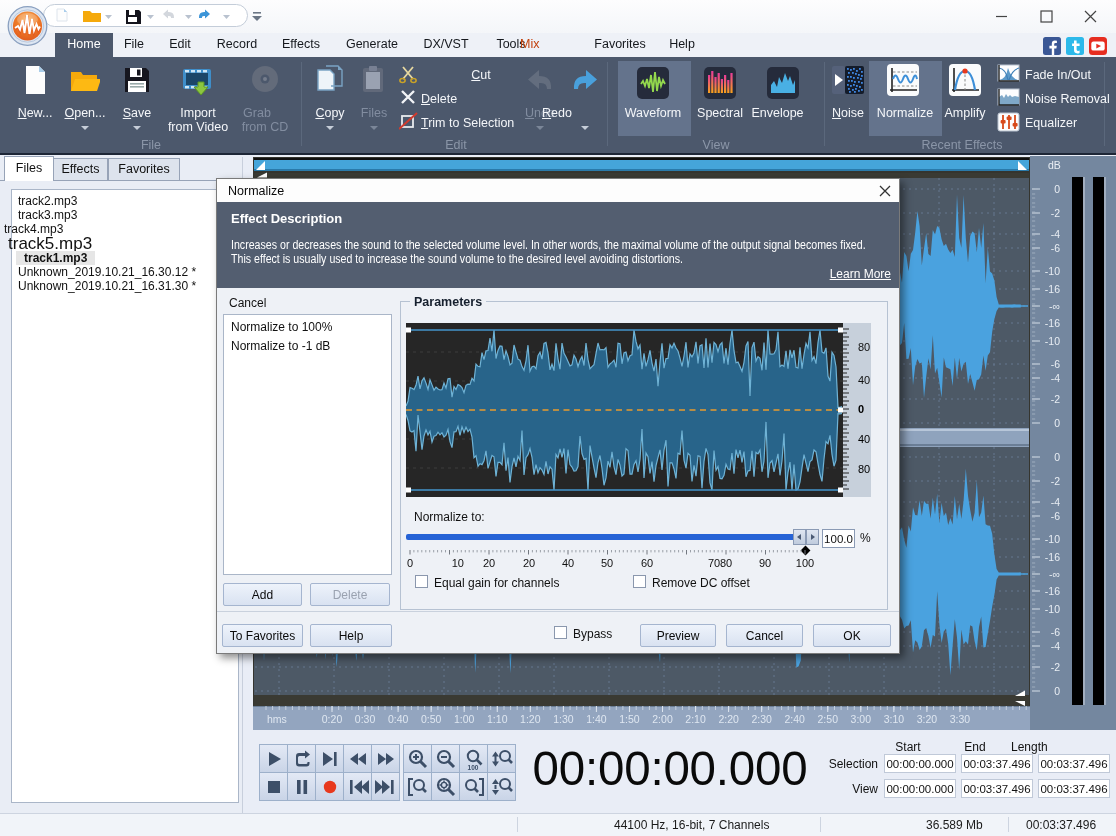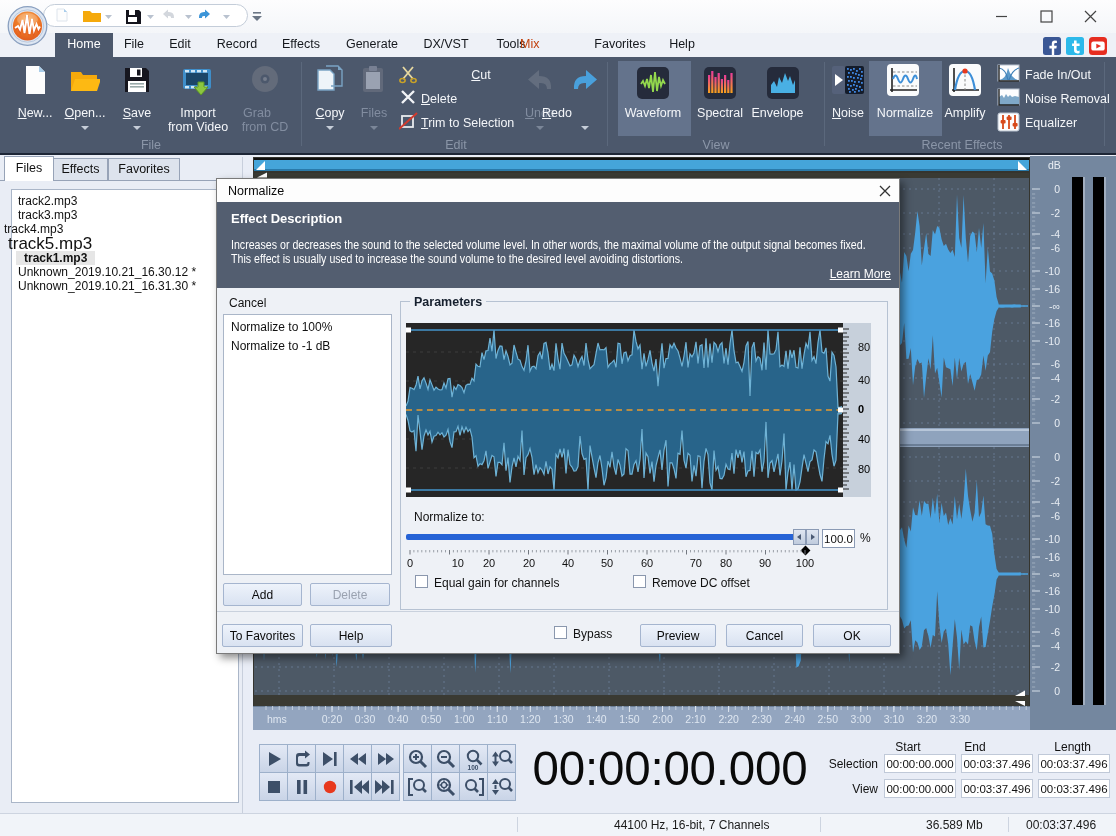--- a/index.html
+++ b/index.html
@@ -823,21 +823,21 @@
       <rect x="4.5" y="12" width="2" height="2" fill="#3d4f68"></rect>
       <circle cx="15" cy="9" r="5" fill="none" stroke="#3d4f68" stroke-width="2"></circle>
       <line x1="18.5" y1="12.5" x2="22" y2="16" stroke="#3d4f68" stroke-width="2.6"></line>
     </svg>
   </div>
 <div class="a" style="left:528px;top:741px;width:284px;height:55px;font-size:47.5px;color:#0a0a0a;letter-spacing:-0.2px;text-align:center;line-height:55px">00:00:00.000</div>
 <div class="a" style="left:812px;top:757px;width:66px;text-align:right;font-size:12px">Selection</div>
 <div class="a" style="left:812px;top:782px;width:66px;text-align:right;font-size:12px">View</div>
 <div class="a" style="left:868px;top:740px;width:80px;text-align:center;font-size:12px">Start</div>
 <div class="a" style="left:935px;top:740px;width:80px;text-align:center;font-size:12px">End</div>
-<div class="a" style="left:1011px;top:740px;width:80px;text-align:right;font-size:12px">Length</div>
+<div class="a" style="left:1011px;top:740px;width:80px;text-align:left;font-size:12px">Length</div>
 <div class="a" style="left:884px;top:754px;width:72px;height:19px;background:#fff;border:1px solid #c0c9d8;font-size:11.5px;text-align:center;line-height:18px">00:00:00.000</div>
 <div class="a" style="left:961px;top:754px;width:72px;height:19px;background:#fff;border:1px solid #c0c9d8;font-size:11.5px;text-align:center;line-height:18px">00:03:37.496</div>
 <div class="a" style="left:1038px;top:754px;width:72px;height:19px;background:#fff;border:1px solid #c0c9d8;font-size:11.5px;text-align:center;line-height:18px">00:03:37.496</div>
 <div class="a" style="left:884px;top:779px;width:72px;height:19px;background:#fff;border:1px solid #c0c9d8;font-size:11.5px;text-align:center;line-height:18px">00:00:00.000</div>
 <div class="a" style="left:961px;top:779px;width:72px;height:19px;background:#fff;border:1px solid #c0c9d8;font-size:11.5px;text-align:center;line-height:18px">00:03:37.496</div>
 <div class="a" style="left:1038px;top:779px;width:72px;height:19px;background:#fff;border:1px solid #c0c9d8;font-size:11.5px;text-align:center;line-height:18px">00:03:37.496</div>
 <div class="a" style="left:0;top:813px;width:1116px;height:23px;background:#f1f4f9;border-top:1px solid #cdd4e0"></div>
 <div class="a" style="left:517px;top:817px;width:1px;height:15px;background:#cdd4e0"></div>
 <div class="a" style="left:820px;top:817px;width:1px;height:15px;background:#cdd4e0"></div>
 <div class="a" style="left:1008px;top:817px;width:1px;height:15px;background:#cdd4e0"></div>
@@ -1045,21 +1045,21 @@
     <line x1="395.1" y1="1" x2="395.1" y2="3.4" stroke="#9ba0a8" stroke-width="1"></line>
     <line x1="399.0" y1="1" x2="399.0" y2="5.5" stroke="#72777f" stroke-width="1"></line>
   </svg>
 <div class="a" style="left:395px;top:557px;width:30px;text-align:center;font-size:11px">0</div>
 <div class="a" style="left:434px;top:557px;width:30px;text-align:right;font-size:11px">10</div>
 <div class="a" style="left:474px;top:557px;width:30px;text-align:center;font-size:11px">20</div>
 <div class="a" style="left:514px;top:557px;width:30px;text-align:center;font-size:11px">20</div>
 <div class="a" style="left:553px;top:557px;width:30px;text-align:center;font-size:11px">40</div>
 <div class="a" style="left:592px;top:557px;width:30px;text-align:center;font-size:11px">50</div>
 <div class="a" style="left:632px;top:557px;width:30px;text-align:center;font-size:11px">60</div>
-<div class="a" style="left:672px;top:557px;width:30px;text-align:right;font-size:11px">70</div>
+<div class="a" style="left:708px;top:557px;width:30px;text-align:left;font-size:11px">70</div>
 <div class="a" style="left:711px;top:557px;width:30px;text-align:center;font-size:11px">80</div>
 <div class="a" style="left:750px;top:557px;width:30px;text-align:center;font-size:11px">90</div>
 <div class="a" style="left:790px;top:557px;width:30px;text-align:center;font-size:11px">100</div>
 <div class="a" style="left:822px;top:529px;width:33px;height:19px;background:#fff;border:1px solid #8a9ab4;font-size:11.5px;text-align:center;line-height:18px">100.0</div>
 <div class="a" style="left:860px;top:531px;font-size:12px">%</div>
 <div class="a" style="left:415px;top:575px;width:13px;height:13px;background:#fff;border:1px solid #8a97ad"></div>
 <div class="a" style="left:434px;top:576px;font-size:12px">Equal gain for channels</div>
 <div class="a" style="left:633px;top:575px;width:13px;height:13px;background:#fff;border:1px solid #8a97ad"></div>
 <div class="a" style="left:652px;top:576px;font-size:12px">Remove DC offset</div>
 <div class="a" style="left:217px;top:611px;width:682px;height:1px;background:#c9d1dd"></div>

